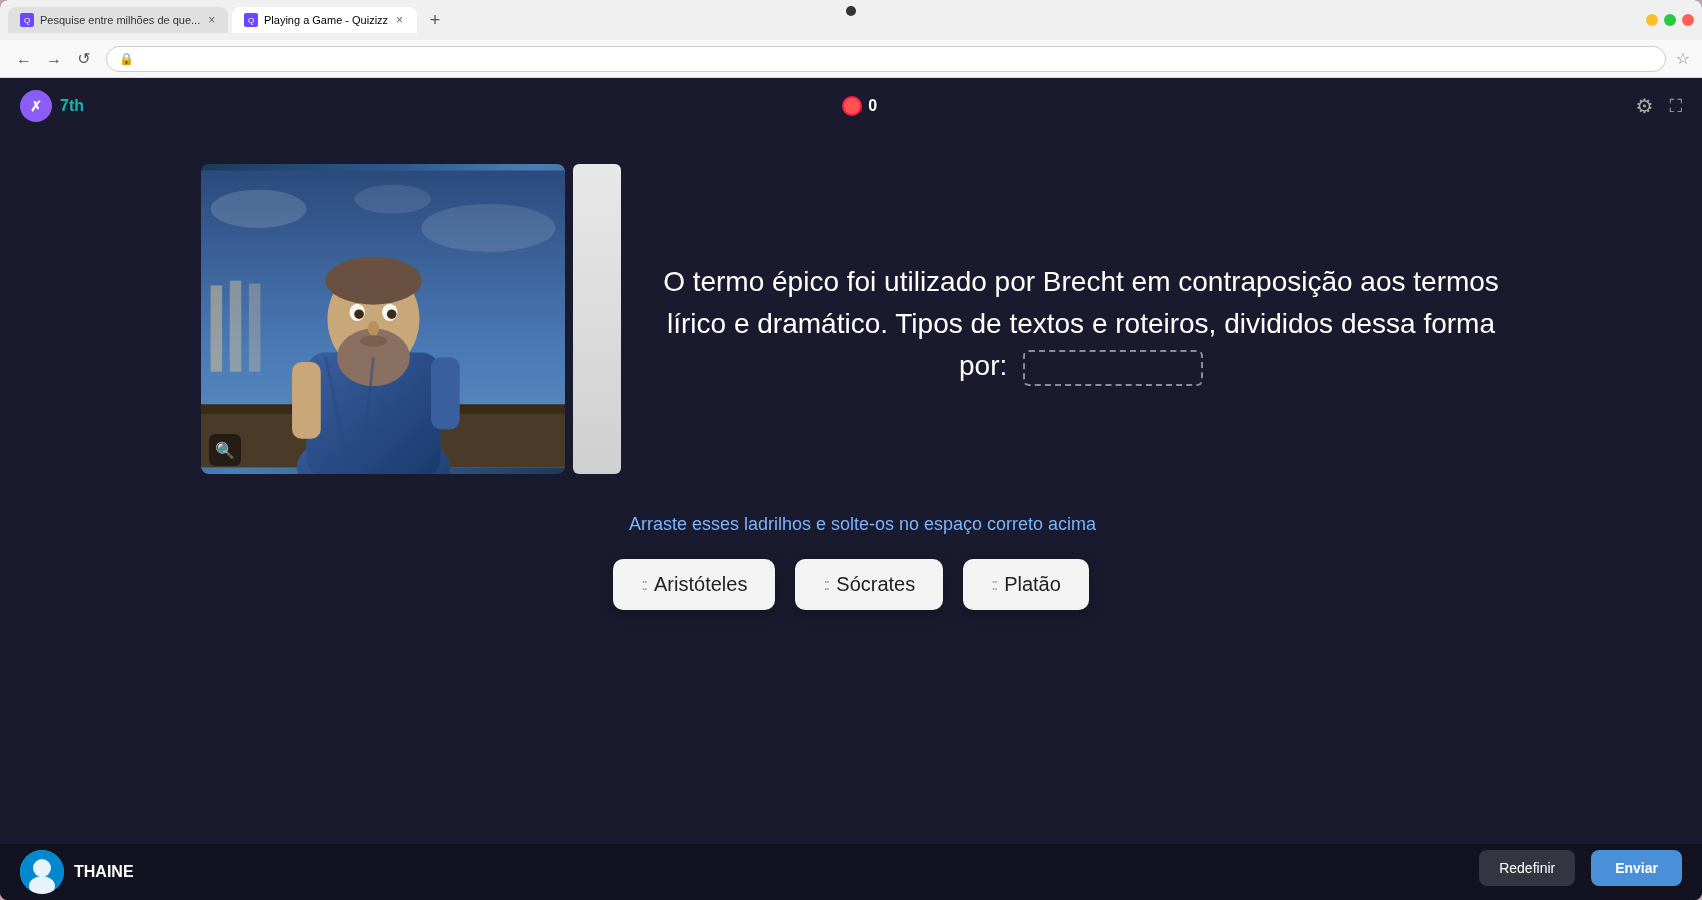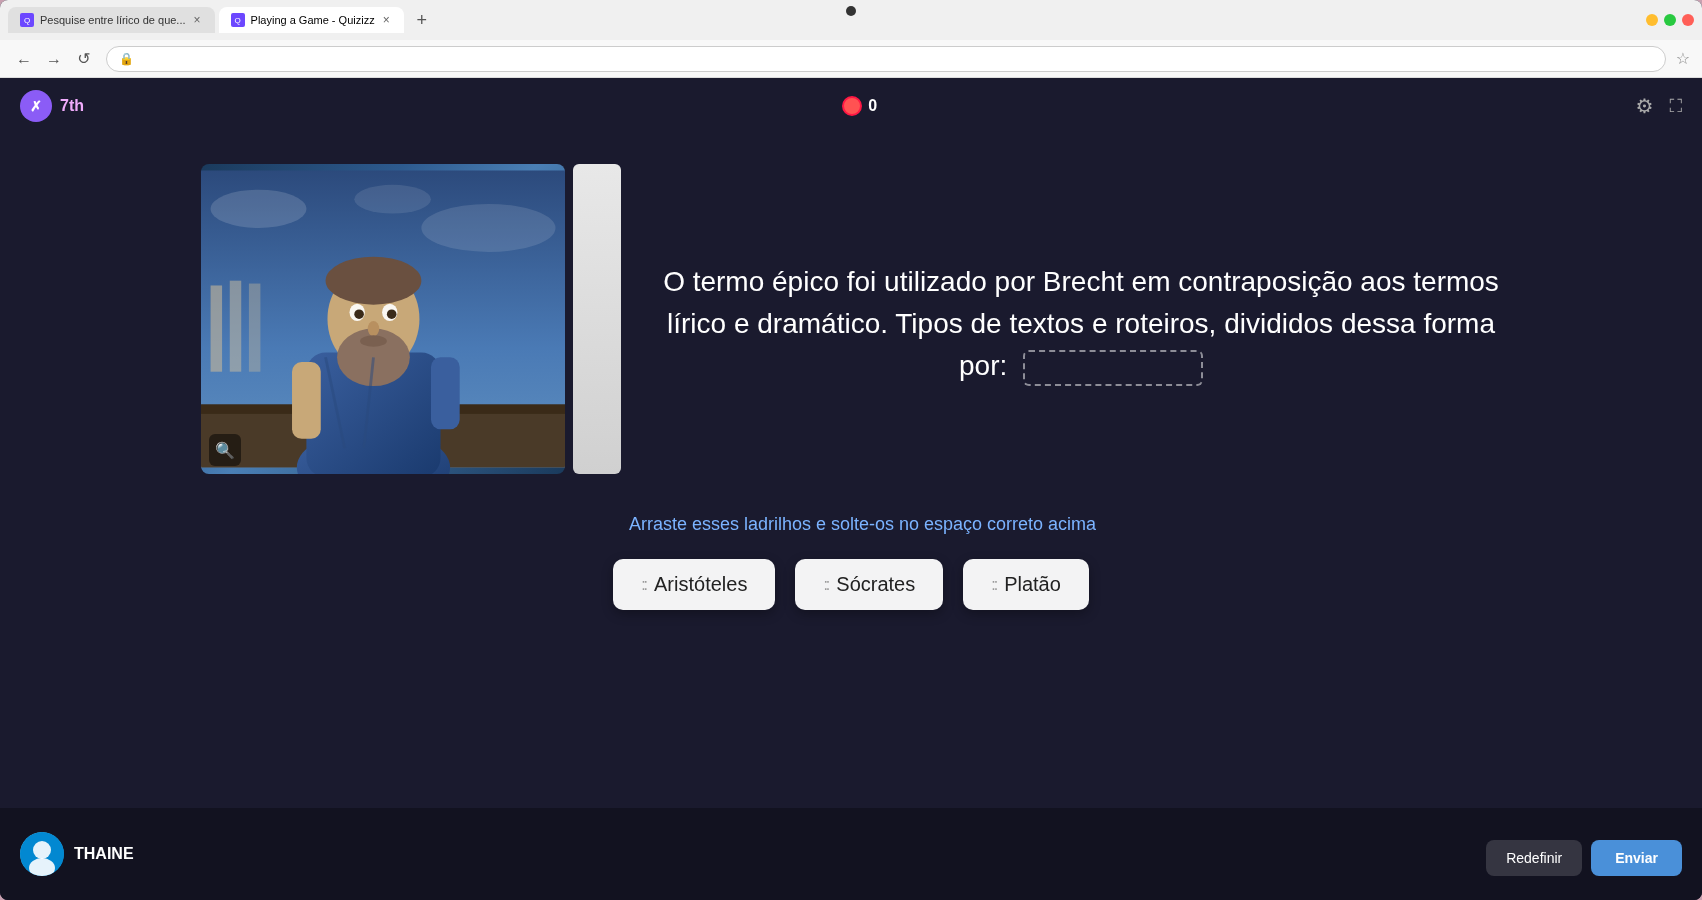--- a/index.html
+++ b/index.html
@@ -193,21 +193,21 @@
       border-radius: 50%;
       display: flex;
       align-items: center;
       justify-content: center;
       color: white;
       font-size: 14px;
       font-weight: bold;
     }
 
     .grade-label {
-      color: #f0abfc;
+      color: #14b8a6;
       font-size: 16px;
       font-weight: bold;
     }
 
     .score-badge {
       display: flex;
       align-items: center;
       gap: 6px;
     }
 
@@ -355,23 +355,23 @@
 
     .tile-dots {
       color: #999;
       font-size: 16px;
       letter-spacing: -2px;
     }
 
     
     .game-bottombar {
       display: flex;
-      align-items: flex-end;
+      align-items: flex-start;
       justify-content: space-between;
-      padding: 24px 20px;
+      padding: 6px 20px;
       background: rgba(0,0,0,0.3);
     }
 
     .player-info {
       display: flex;
       align-items: center;
       gap: 10px;
     }
 
     .player-avatar {
@@ -386,21 +386,21 @@
     }
 
     .player-name {
       color: white;
       font-size: 16px;
       font-weight: bold;
     }
 
     .action-buttons {
       display: flex;
-      gap: 9px;
+      gap: 16px;
     }
 
     .redefine-btn {
       background: rgba(255,255,255,0.15);
       color: white;
       border: none;
       border-radius: 8px;
       padding: 10px 20px;
       font-size: 14px;
       cursor: pointer;
@@ -435,21 +435,21 @@
 
 <div class="browser-frame">
 
   <div class="webcam-dot"></div>
 
   <div class="browser-titlebar">
     <div class="tab-bar">
 
       <div class="tab">
         <div class="tab-favicon" style="background:#6c47ff;">Q</div>
-        <span>Pesquise entre lírico de que...</span>
+        <span>Pesquise entre milhões de que...</span>
         <span class="tab-close">×</span>
       </div>
 
       <div class="tab active">
         <div class="tab-favicon" style="background:#6c47ff;">Q</div>
         <span>Playing a Game - Quizizz</span>
         <span class="tab-close">×</span>
       </div>
 
       <div class="new-tab-btn">+</div>

